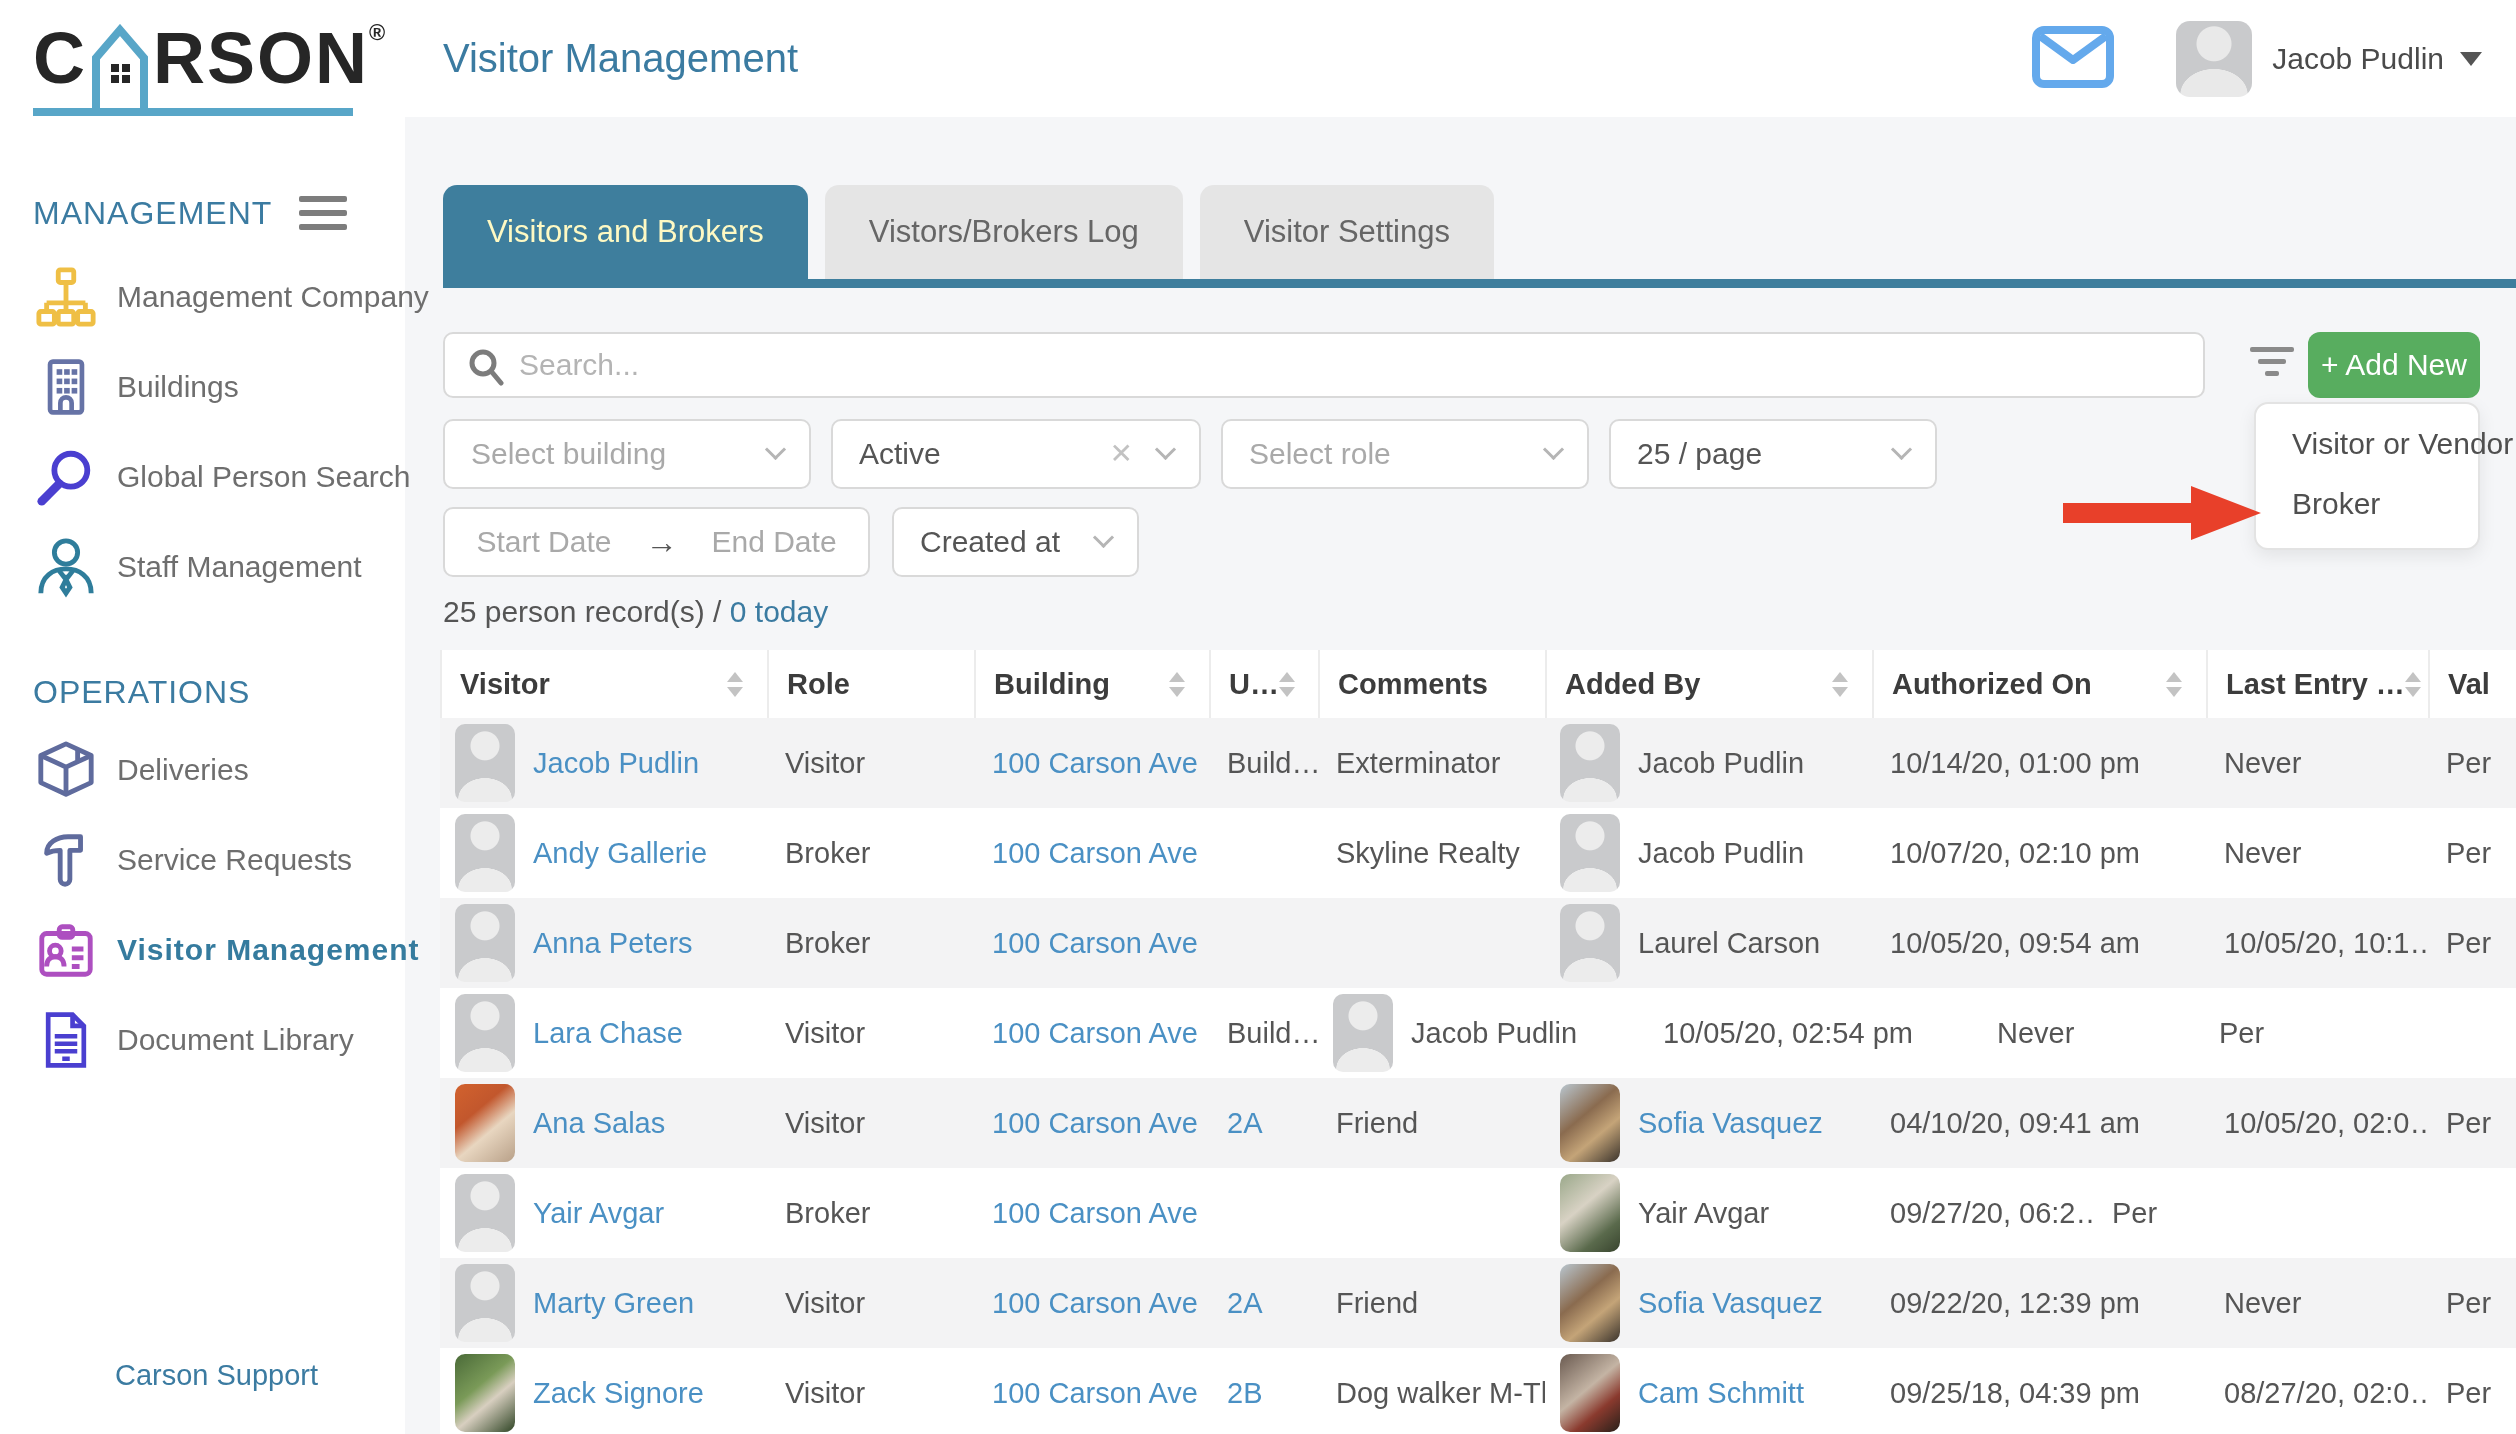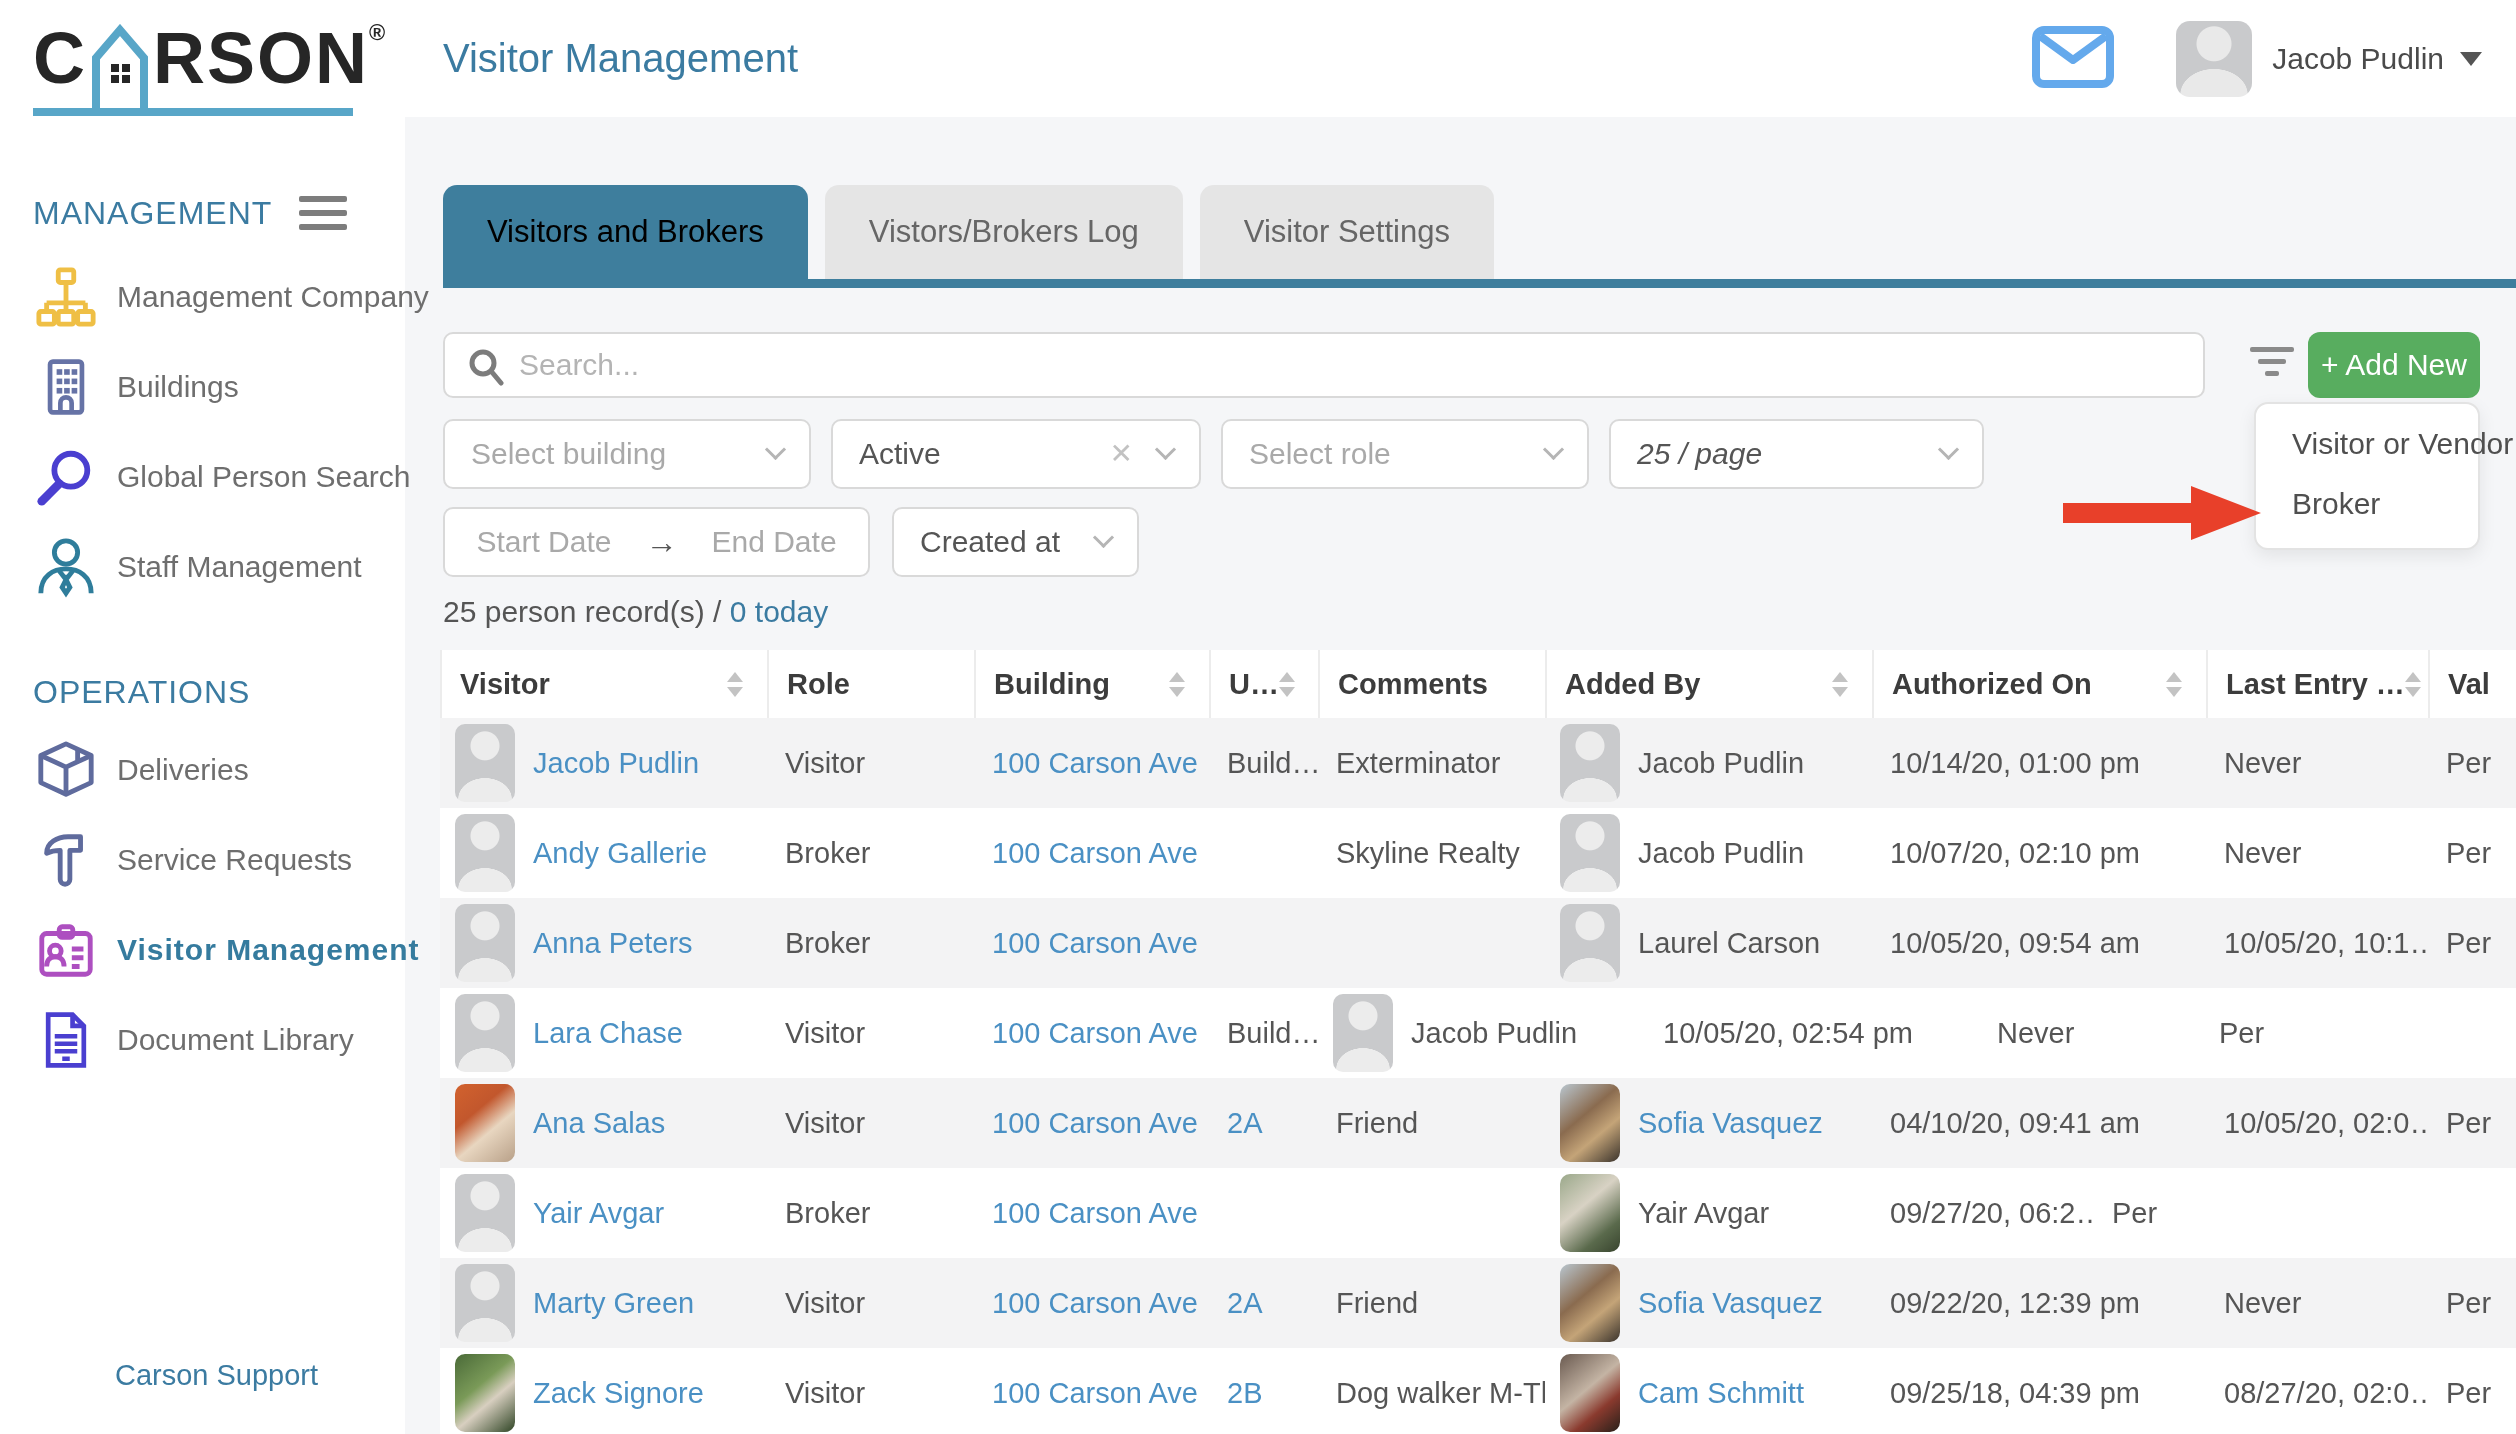--- a/index.html
+++ b/index.html
@@ -38,21 +38,21 @@
                 #c9cacc; }
   .user-name { font-size:30px; color:#4a4a4a; margin:0 16px 0 20px; }
   .caret { width:0; height:0; border-left:11px solid transparent; border-right:11px solid transparent; border-top:14px solid #555; }
 
   .content { position:absolute; top:117px; left:0; right:0; bottom:0; background:#f5f6f8; }
 
   
   .tabs { position:absolute; left:38px; top:68px; display:flex; gap:17px; }
   .tab { height:94px; line-height:94px; padding:0 44px; background:#e5e5e5; color:#666; font-size:31px;
          border-radius:14px 14px 0 0; cursor:pointer; white-space:nowrap; }
-  .tab.active { background:#3e7e9d; color:#000000;text-align:right; }
+  .tab.active { background:#3e7e9d; color:#fef9c3;text-align:right; }
   .tab-underline { position:absolute; left:38px; right:0; top:162px; height:9px; background:#3e7e9d; }
 
   
   .search-wrap { position:absolute; left:38px; right:311px; top:215px; height:66px; }
   .search-wrap input { width:100%; height:100%; border:2px solid #d9d9d9; border-radius:10px; background:#fff;
      font-size:30px; color:#555; padding-left:74px; outline:none; font-family:"Liberation Sans",sans-serif; }
   .search-wrap input::placeholder { color:#b4b4b4; }
   .search-ico { position:absolute; left:24px; top:16px; }
   .filter-ico { position:absolute; right:221px; top:230px; width:46px; height:38px; cursor:pointer; }
   .filter-ico i { display:block; background:#8a8a8a; height:5px; border-radius:2px; margin:0 auto 7px auto; }
@@ -68,21 +68,21 @@
 
   
   .filters-1 { position:absolute; left:38px; top:302px; display:flex; gap:20px; }
   .filters-2 { position:absolute; left:38px; top:390px; display:flex; gap:22px; }
   .sel { position:relative; height:70px; background:#fff; border:2px solid #d9d9d9; border-radius:10px;
          display:flex; align-items:center; padding-left:26px; font-size:30px; cursor:pointer; }
   .sel .ph { color:#a9a9a9; } .sel .val { color:#555; }
   .chev { position:absolute; right:26px; top:50%; width:15px; height:15px; margin-top:-12px;
           border-right:3px solid #b5b5b5; border-bottom:3px solid #b5b5b5; transform:rotate(45deg); }
   .clear-x::before { content:"✕"; } .clear-x { position:absolute; right:66px; top:50%; margin-top:-17px; font-size:28px; color:#c2c2c2; }
-  .w-building{ width:368px; } .w-status{ width:370px; } .w-role{ width:368px; } .w-page{ width:375px;font-style:italic; }
+  .w-building{ width:368px; } .w-status{ width:370px; } .w-role{ width:368px; } .w-page{ width:328px; }
   .w-range{ width:427px; justify-content:center; padding-left:0; gap:34px; } .w-order{ width:247px; }
   .range-arrow { color:#555; font-size:32px; }
 
   .summary { position:absolute; left:38px; top:478px; font-size:30px; color:#555; }
   .summary a { color:#3b7ba1; text-decoration:none; cursor:pointer; }
 
   
   .table { position:absolute; left:35px; top:533px; width:2130px; }
   .thead { display:flex; background:#fff; height:68px; }
   .th { display:flex; align-items:center; padding-left:18px; border-left:2px solid #ececec; font-size:29px;

